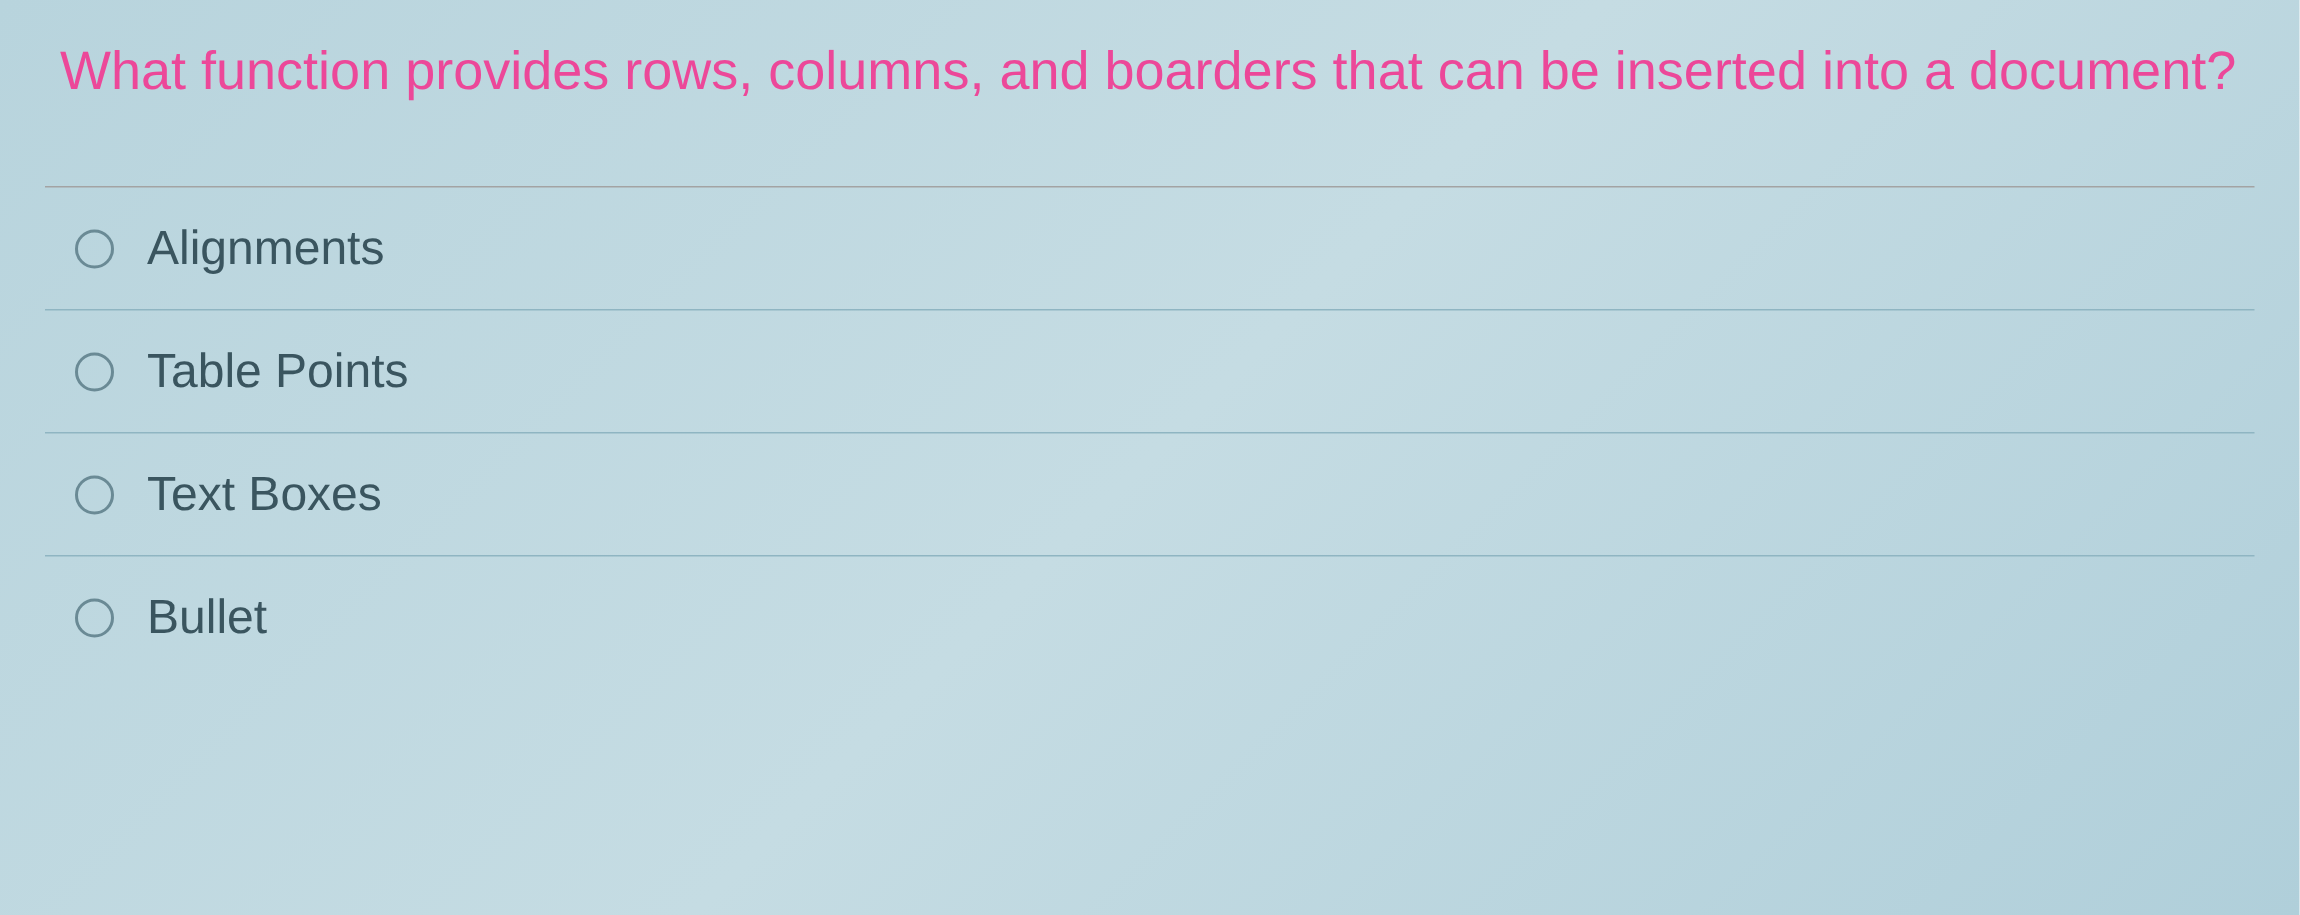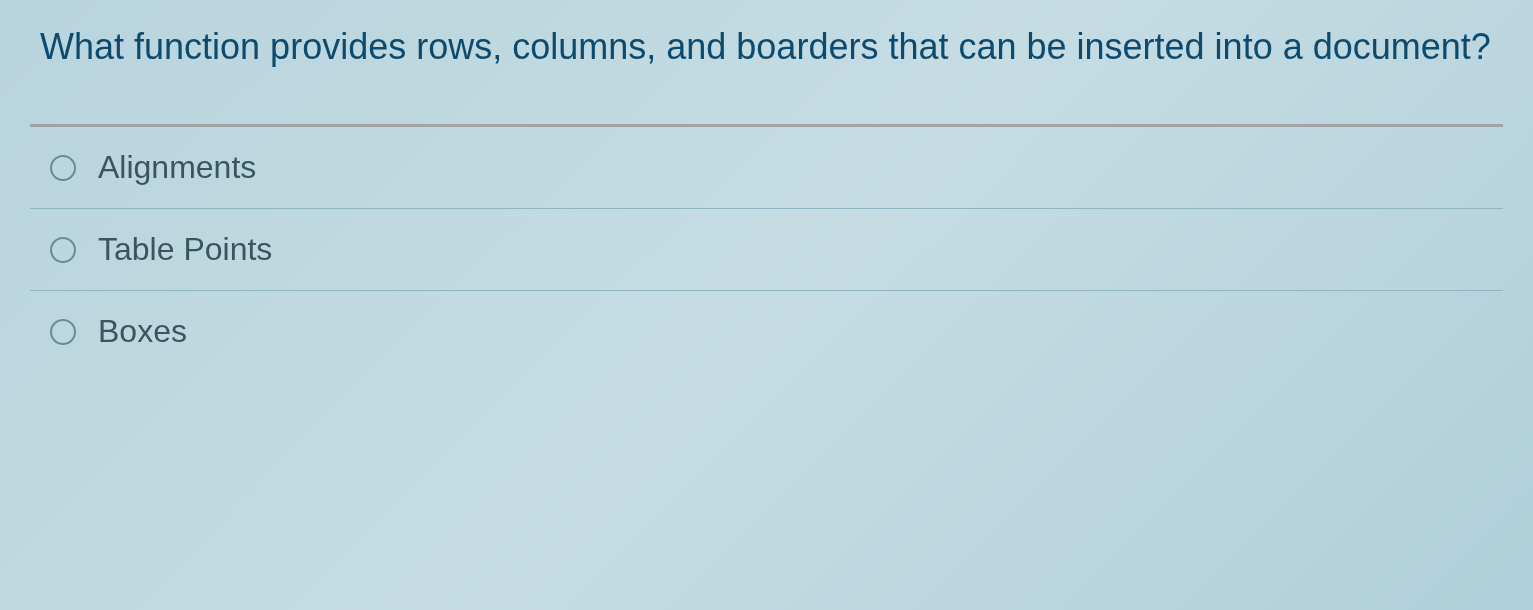--- a/index.html
+++ b/index.html
@@ -12,26 +12,26 @@
       background: linear-gradient(135deg, #b8d4dd 0%, #c5dce3 50%, #b0cfda 100%);
       width: 1533px;
       height: 610px;
       padding: 20px 30px;
       color: #3a4a52;
     }
     .question-text {
       font-size: 36px;
       font-weight: 400;
       line-height: 1.5;
-      color: #0c4a6e;
+      color: #ec4899;
       margin-bottom: 50px;
       padding-left: 10px;
     }
     .options-container {
-      border-top: 3px solid #a3a3a3;
+      border-top: 1px solid #a3a3a3;
     }
     .option-row {
       display: flex;
       align-items: center;
       padding: 22px 20px;
       border-bottom: 1px solid #8fb5c2;
       cursor: pointer;
     }
     .radio-circle {
       width: 26px;
@@ -59,17 +59,21 @@
 
 <div class="options-container">
   <div class="option-row">
     <span class="radio-circle"></span>
     <span class="option-label">Alignments</span>
   </div>
   <div class="option-row">
     <span class="radio-circle"></span>
     <span class="option-label">Table Points</span>
   </div>
+  <div class="option-row">
+    <span class="radio-circle"></span>
+    <span class="option-label">Text Boxes</span>
+  </div>
   <div class="option-row last-option">
     <span class="radio-circle"></span>
-    <span class="option-label">Boxes</span>
+    <span class="option-label">Bullet</span>
   </div>
 </div>
 
 </body></html>

